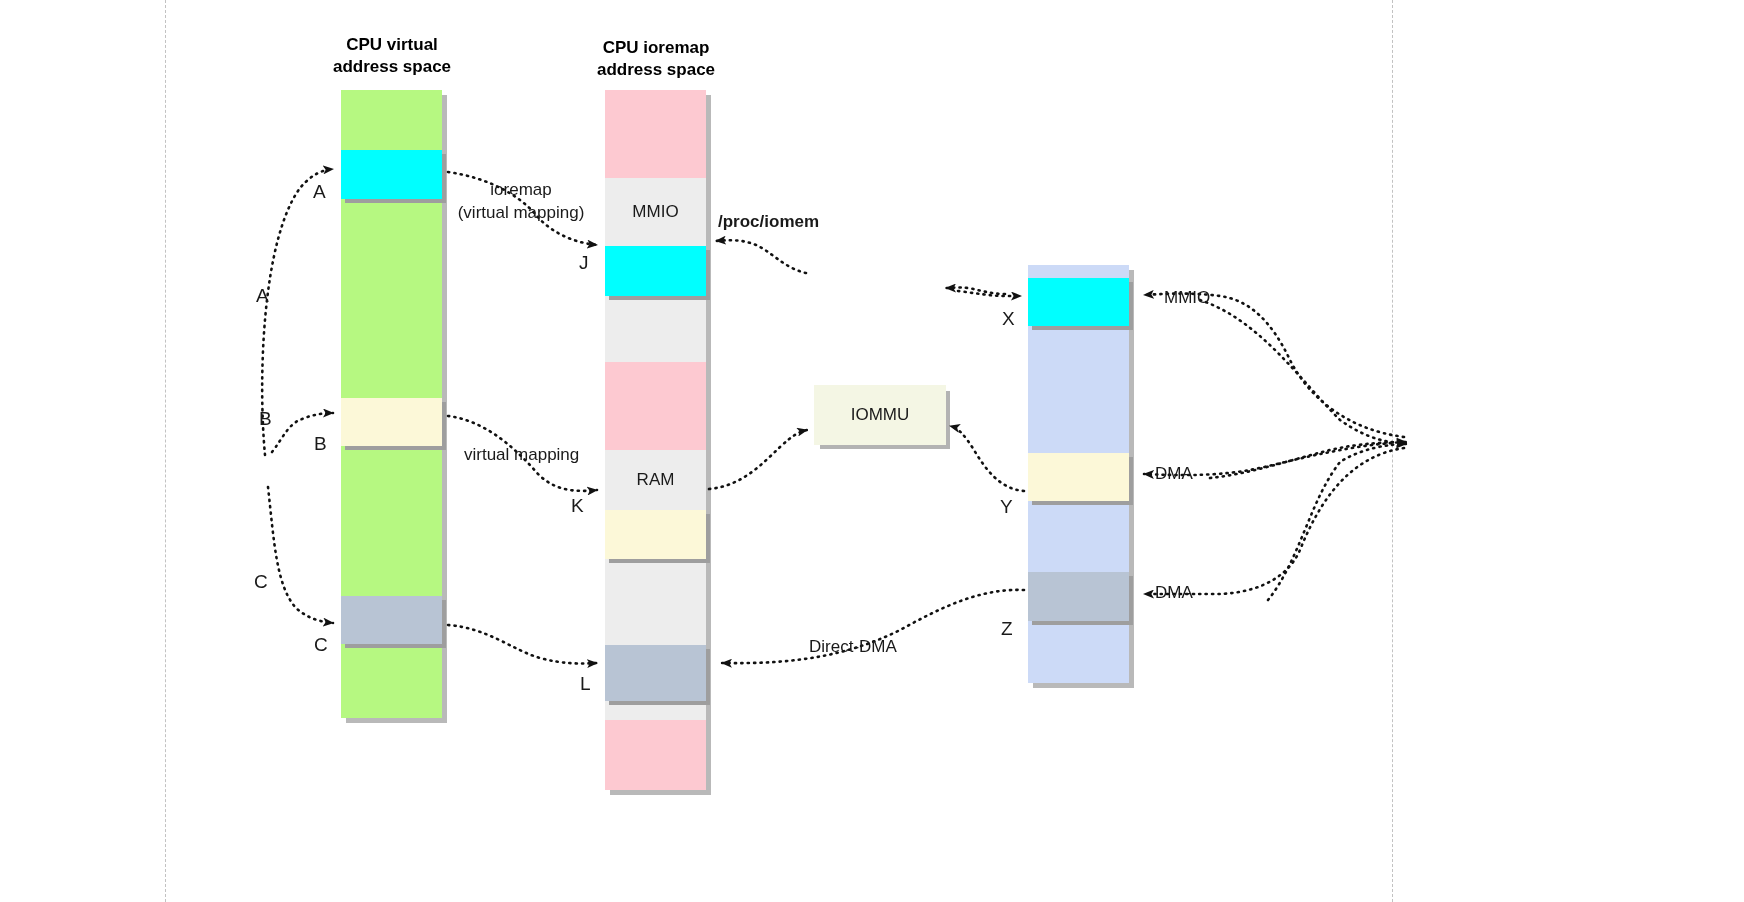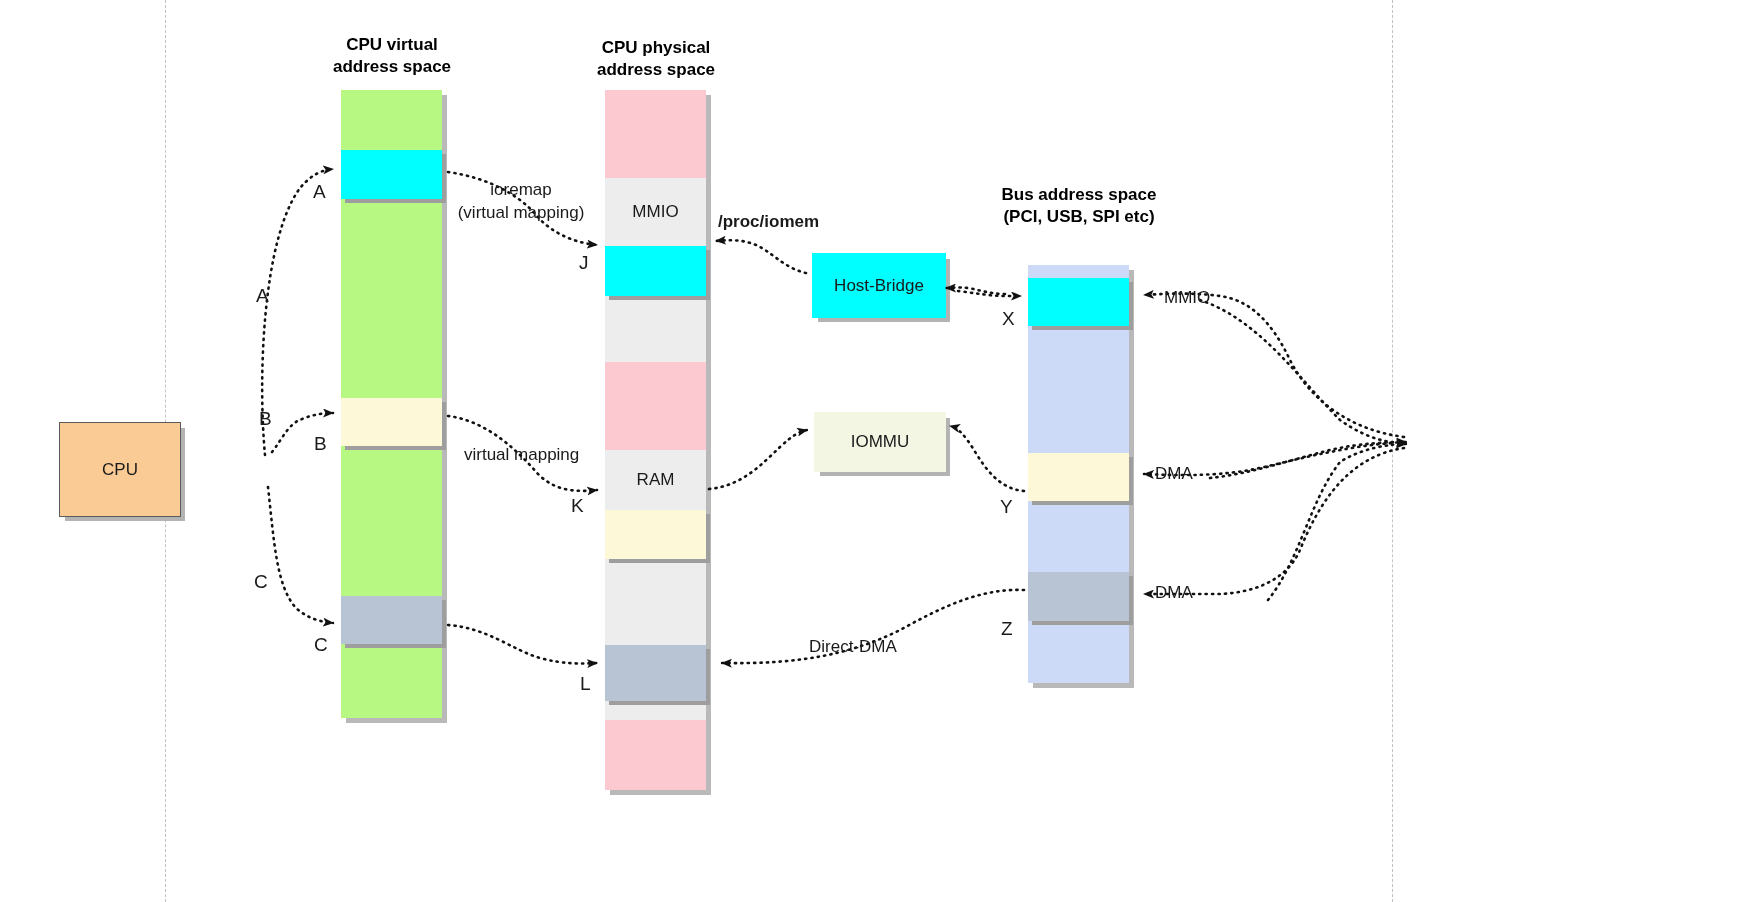--- a/index.html
+++ b/index.html
@@ -37,24 +37,22 @@
 </head>
 <body>
 
 <div id="stage">
 
   <div class="dashline" style="left:165px;"></div>
   <div class="dashline" style="left:1392px;"></div>
 
   <div class="title" style="left:277px;top:34px;width:230px;">CPU virtual
 address space</div>
-  <div class="title" style="left:541px;top:37px;width:230px;">CPU physical
+  <div class="title" style="left:541px;top:37px;width:230px;">CPU ioremap
 address space</div>
-  <div class="title" style="left:959px;top:184px;width:240px;">Bus address space
-(PCI, USB, SPI etc)</div>
 
   <div class="col" style="left:341px;top:90px;width:101px;height:628px;">
     <div class="shadow"></div>
     <div class="body" style="background:#b6f881;">
 
       <div class="seg" style="top:60px;height:49px;">
         <div class="segshadow"></div>
         <div class="segbody" style="background:#00ffff;">
           <span class="seglabel"></span>
         </div>
@@ -150,35 +148,23 @@
       <div class="seg" style="top:307px;height:49px;">
         <div class="segshadow"></div>
         <div class="segbody" style="background:#b8c4d4;">
           <span class="seglabel"></span>
         </div>
       </div>
 
     </div>
   </div>
 
-  <div class="node" style="left:59px;top:422px;width:120px;height:93px;">
-    <div class="nshadow"></div>
-    <div class="nbody" style="background:#fbcb95;border-color:#5a5a5a;">
-      <span>CPU</span>
-    </div>
-  </div>
-
-  <div class="node" style="left:812px;top:253px;width:132px;height:63px;">
-    <div class="nshadow"></div>
-    <div class="nbody" style="background:#00ffff;border-color:#00ffff;">
-      <span>Host-Bridge</span>
-    </div>
-  </div>
-
-  <div class="node" style="left:814px;top:412px;width:130px;height:58px;">
+
+
+  <div class="node" style="left:814px;top:385px;width:130px;height:58px;">
     <div class="nshadow"></div>
     <div class="nbody" style="background:#f4f6e4;border-color:#f4f6e4;">
       <span>IOMMU</span>
     </div>
   </div>
 
 
   <svg class="layer" viewBox="0 0 1744 902">
     <defs>
       <marker id="ah" markerWidth="11" markerHeight="9" refX="10" refY="4.5" orient="auto" markerUnits="userSpaceOnUse">

